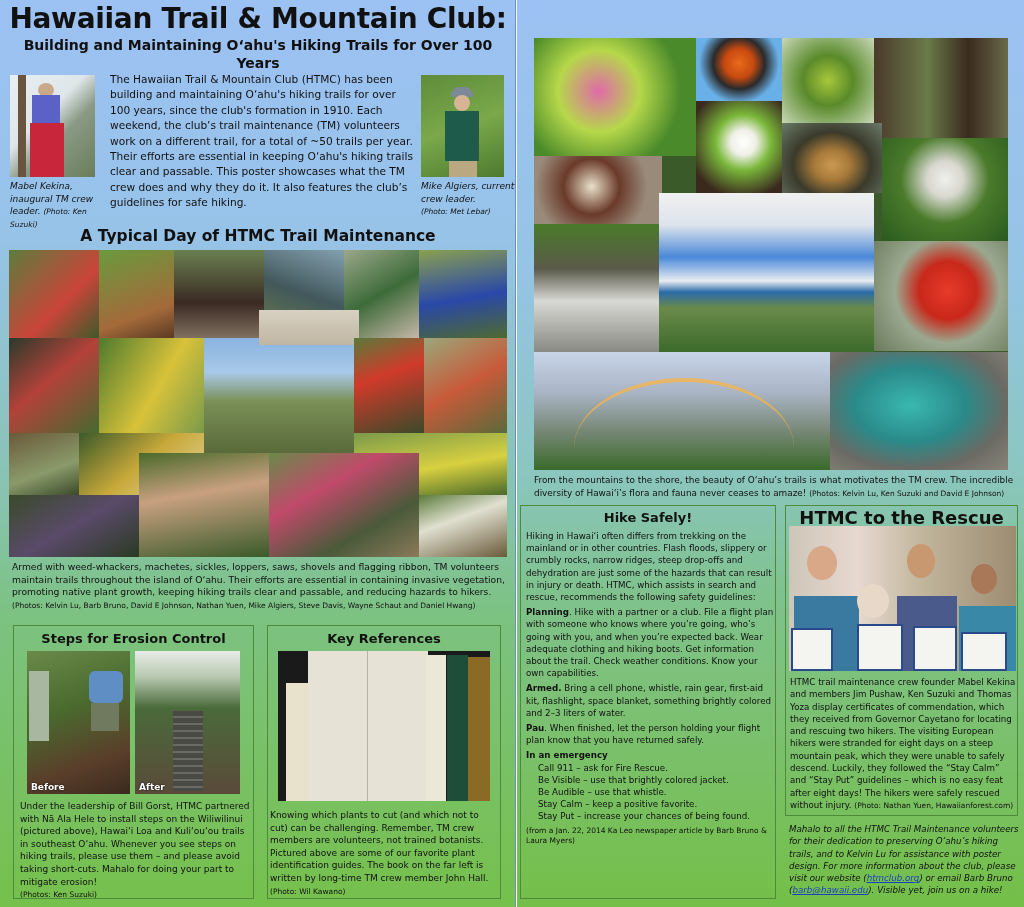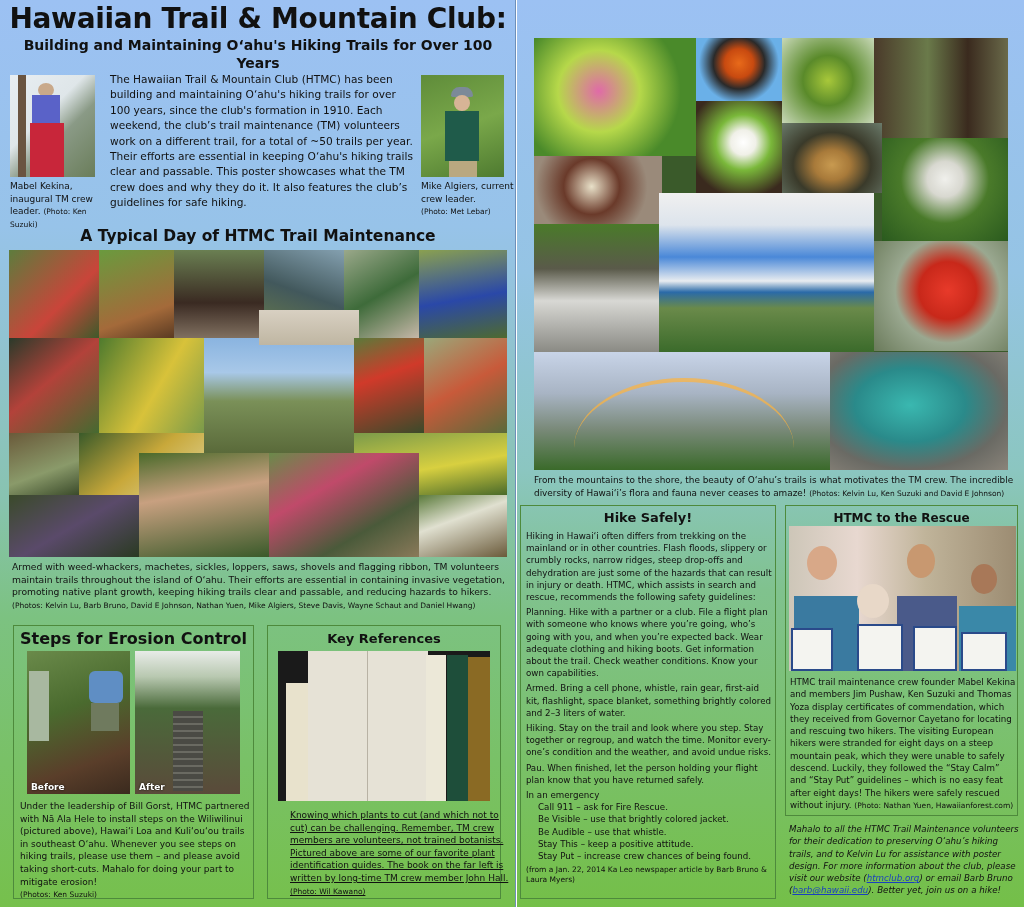--- a/index.html
+++ b/index.html
@@ -33,31 +33,31 @@
   .photo {
     position: absolute; overflow: hidden;
     border: 0;
   }
   .cap-small { font-size: 7.5px; line-height: 10px; }
   .intro-text {
     position: absolute; left: 110px; top: 72px; width: 305px;
     font-size: 10.6px; line-height: 15.4px;
   }
   .side-cap {
-    position: absolute; font-size: 9px; line-height: 12.5px;
+    position: absolute; font-size: 9px; line-height: 12.5px; font-style: italic;
   }
   .section-title {
     position: absolute; text-align: center; font-weight: bold;
   }
   .body-text { position: absolute; font-size: 9px; line-height: 12.5px; }
   .box {
     position: absolute; border: 1px solid #4e8a3c;
   }
   .hs p { margin-bottom: 3px; }
-  .hs b { font-weight: normal; }
+  .hs b { font-weight: bold; }
   .em-list { padding-left: 12px; }
   a.link { color: #1a3fbf; text-decoration: underline; }
   .collage-tile { position: absolute; }
   .img-label {
     position: absolute; bottom: 2px; left: 4px; color: #fff; font-weight: bold; font-size: 9px;
     text-shadow: 0 0 2px #000;
   }
 </style>
 </head>
 <body>
@@ -113,21 +113,21 @@
     <div class="collage-tile" style="left:260px;top:203px;width:150px;height:104px;background:linear-gradient(150deg,#6a8a4a,#c04a6a 35%,#4a5a3a 70%,#8a7a5a);"></div>
     <div class="collage-tile" style="left:410px;top:245px;width:88px;height:62px;background:linear-gradient(160deg,#5a7a3a,#e0e0d0 40%,#6a5a3a);"></div>
   </div>
 
   <div class="body-text" style="left:12px; top:561px; width:500px; font-size:9.2px; line-height:12.7px;">
     <span>Armed with weed-whackers, machetes, sickles, loppers, saws, shovels and flagging ribbon, TM volunteers maintain trails throughout the island of O‘ahu.  Their efforts are essential in containing invasive vegetation, promoting native plant growth, keeping hiking trails clear and passable, and reducing hazards to hikers.</span>
     <span class="cap-small">(Photos: Kelvin Lu, Barb Bruno, David E Johnson, Nathan Yuen, Mike Algiers, Steve Davis, Wayne Schaut and Daniel Hwang)</span>
   </div>
 
   <div class="box" style="left:13px; top:625px; width:241px; height:274px;">
-    <div class="section-title" style="left:0; width:239px; top:4px; font-size:16px; line-height:18px;">Steps for Erosion Control</div>
+    <div class="section-title" style="left:0; width:239px; top:4px; font-size:13px; line-height:18px;">Steps for Erosion Control</div>
     <div class="photo" style="left:13px; top:25px; width:103px; height:143px; background:linear-gradient(160deg,#6a8a4a 0%,#4a6a2e 40%,#5a3e2a 75%,#3a2a1e 100%);">
       <div style="position:absolute;left:62px;top:20px;width:34px;height:32px;background:#5f8ec4;border-radius:6px;"></div>
       <div style="position:absolute;left:64px;top:52px;width:28px;height:28px;background:#6f7a5e;"></div>
       <div style="position:absolute;left:2px;top:20px;width:20px;height:70px;background:#a8b8a0;"></div>
       <div class="img-label">Before</div>
     </div>
     <div class="photo" style="left:121px; top:25px; width:105px; height:143px; background:linear-gradient(180deg,#e8ece8 0%,#b8c8b0 18%,#4a6a3a 40%,#5a4a3a 100%);">
       <div style="position:absolute;left:38px;top:60px;width:30px;height:80px;background:repeating-linear-gradient(180deg,#4a4a44 0 5px,#6a6a62 5px 7px);"></div>
       <div class="img-label">After</div>
     </div>
@@ -140,21 +140,21 @@
   <div class="box" style="left:267px; top:625px; width:234px; height:274px;">
     <div class="section-title" style="left:0; width:232px; top:4px; font-size:13px; line-height:18px;">Key References</div>
     <div class="photo" style="left:10px; top:25px; width:212px; height:150px; background:#1a1a1a;">
       <div style="position:absolute;left:8px;top:32px;width:22px;height:118px;background:#e8e2cc;"></div>
       <div style="position:absolute;left:30px;top:0;width:60px;height:150px;background:#e6e2d6;border-right:1px solid #b8b2a4;"></div>
       <div style="position:absolute;left:90px;top:0;width:60px;height:150px;background:#e6e2d6;"></div>
       <div style="position:absolute;left:148px;top:4px;width:20px;height:146px;background:#ece8d8;"></div>
       <div style="position:absolute;left:169px;top:4px;width:21px;height:146px;background:#1e4e3a;"></div>
       <div style="position:absolute;left:190px;top:6px;width:22px;height:144px;background:#8a6a24;"></div>
     </div>
-    <div class="body-text" style="left:22px; top:183px; width:226px; font-size:9px; line-height:12.6px;text-decoration:underline;">
+    <div class="body-text" style="left:2px; top:183px; width:226px; font-size:9px; line-height:12.6px;">
       <span>Knowing which plants to cut (and which not to cut) can be challenging.  Remember, TM crew members are volunteers, not trained botanists.  Pictured above are some of our favorite plant identification guides.  The book on the far left is written by long-time TM crew member John Hall.</span>
       <span class="cap-small">(Photo: Wil Kawano)</span>
     </div>
   </div>
 </div>
 
 <div id="right-panel" class="panel">
 
   <div class="photo" style="left:17px; top:38px; width:474px; height:432px; background:#3a5a2a;">
     <div class="collage-tile" style="left:0;top:0;width:162px;height:118px;background:radial-gradient(circle at 40% 45%,#e06aa8 0%,#b6d84a 35%,#4a8a2a 70%);"></div>
@@ -178,51 +178,50 @@
     <span>From the mountains to the shore, the beauty of O‘ahu’s trails is what motivates the TM crew.  The incredible diversity of Hawai‘i’s flora and fauna never ceases to amaze!</span>
     <span class="cap-small">(Photos: Kelvin Lu, Ken Suzuki and David E Johnson)</span>
   </div>
 
   <div class="box hs" style="left:3px; top:505px; width:256px; height:394px;">
     <div class="section-title" style="left:0; width:254px; top:3px; font-size:13px; line-height:18px;">Hike Safely!</div>
     <div class="body-text" style="left:5px; top:24px; width:248px; font-size:8.7px; line-height:12.2px;">
       <p>Hiking in Hawai‘i often differs from trekking on the mainland or in other countries.  Flash floods, slippery or crumbly rocks, narrow ridges, steep drop-offs and dehydration are just some of the hazards that can result in injury or death.  HTMC, which assists in search and rescue, recommends the following safety guidelines:</p>
       <p><b>Planning</b><span>.  Hike with a partner or a club.  File a flight plan with someone who knows where you’re going, who’s going with you, and when you’re expected back. Wear adequate clothing and hiking boots. Get information about the trail. Check weather conditions.  Know your own capabilities.</span></p>
       <p><b>Armed.</b><span> Bring a cell phone, whistle, rain gear, first-aid kit, flashlight, space blanket, something brightly colored and 2–3 liters of water.</span></p>
-      <p><b>Hiking.</b><span> Stay on the trail and look where you step.  Stay together or regroup, and watch the time.  Monitor every-one’s condition and the weather, and avoid undue risks.</span></p>
       <p><b>Pau</b><span>.  When finished, let the person holding your flight plan know that you have returned safely.</span></p>
       <p style="margin-bottom:0;"><b>In an emergency</b></p>
       <div class="em-list">
         <div>Call 911 – ask for Fire Rescue.</div>
         <div>Be Visible – use that brightly colored jacket.</div>
         <div>Be Audible – use that whistle.</div>
-        <div>Stay This – keep a positive attitude.</div>
-        <div>Stay Put – increase crew chances of being found.</div>
+        <div>Stay Calm – keep a positive favorite.</div>
+        <div>Stay Put – increase your chances of being found.</div>
       </div>
       <div class="cap-small" style="margin-top:3px;">(from a Jan. 22, 2014 Ka Leo newspaper article by Barb Bruno &amp; Laura Myers)</div>
     </div>
   </div>
 
   <div class="box" style="left:268px; top:505px; width:233px; height:311px;">
-    <div class="section-title" style="left:0; width:231px; top:3px; font-size:12px; line-height:18px;">HTMC to the Rescue</div>
+    <div class="section-title" style="left:0; width:231px; top:3px; font-size:18px; line-height:18px;">HTMC to the Rescue</div>
     <div class="photo" style="left:3px; top:20px; width:227px; height:145px; background:linear-gradient(90deg,#cdc6b8 0%,#e8d8d0 30%,#c0b49a 60%,#9c8c72 100%);">
       <div style="position:absolute;left:5px;top:70px;width:65px;height:75px;background:#3a7aa0;"></div>
       <div style="position:absolute;left:18px;top:20px;width:30px;height:34px;border-radius:50%;background:#d8a888;"></div>
       <div style="position:absolute;left:108px;top:70px;width:60px;height:75px;background:#4a5a8a;"></div>
       <div style="position:absolute;left:118px;top:18px;width:28px;height:34px;border-radius:50%;background:#c89870;"></div>
       <div style="position:absolute;left:170px;top:80px;width:57px;height:65px;background:#3a88a8;"></div>
       <div style="position:absolute;left:182px;top:38px;width:26px;height:30px;border-radius:50%;background:#a87858;"></div>
       <div style="position:absolute;left:68px;top:58px;width:32px;height:34px;border-radius:50%;background:#e8d8c8;"></div>
       <div style="position:absolute;left:2px;top:102px;width:42px;height:43px;background:#f4f4f0;border:2px solid #2a4a8a;"></div>
       <div style="position:absolute;left:68px;top:98px;width:46px;height:47px;background:#f4f4f0;border:2px solid #2a4a8a;"></div>
       <div style="position:absolute;left:124px;top:100px;width:44px;height:45px;background:#f4f4f0;border:2px solid #2a4a8a;"></div>
       <div style="position:absolute;left:172px;top:106px;width:46px;height:39px;background:#f4f4f0;border:2px solid #2a4a8a;"></div>
     </div>
     <div class="body-text" style="left:4px; top:170px; width:228px; font-size:8.7px; line-height:12.3px;">
       <span>HTMC trail maintenance crew founder Mabel Kekina and members Jim Pushaw, Ken Suzuki and Thomas Yoza display certificates of commendation, which they received from Governor Cayetano for locating and rescuing two hikers.  The visiting European hikers were stranded for eight days on a steep mountain peak, which they were unable to safely descend.  Luckily, they followed the “Stay Calm” and “Stay Put” guidelines – which is no easy feat after eight days!  The hikers were safely rescued without injury.</span>
       <span class="cap-small">(Photo: Nathan Yuen, Hawaiianforest.com)</span>
     </div>
   </div>
 
   <div class="body-text" style="left:272px; top:823px; width:232px; font-size:8.7px; line-height:12.3px; font-style:italic;">
-    <span>Mahalo to all the HTMC Trail Maintenance volunteers for their dedication to preserving O‘ahu’s hiking trails, and to Kelvin Lu for assistance with poster design.  For more information about the club, please visit our website (</span><a class="link">htmclub.org</a><span>) or email Barb Bruno (</span><a class="link">barb@hawaii.edu</a><span>).  Better yet, join us on a hike!</span>
+    <span>Mahalo to all the HTMC Trail Maintenance volunteers for their dedication to preserving O‘ahu’s hiking trails, and to Kelvin Lu for assistance with poster design.  For more information about the club, please visit our website (</span><a class="link">htmclub.org</a><span>) or email Barb Bruno (</span><a class="link">barb@hawaii.edu</a><span>).  Visible yet, join us on a hike!</span>
   </div>
 </div>
 
 </body></html>

